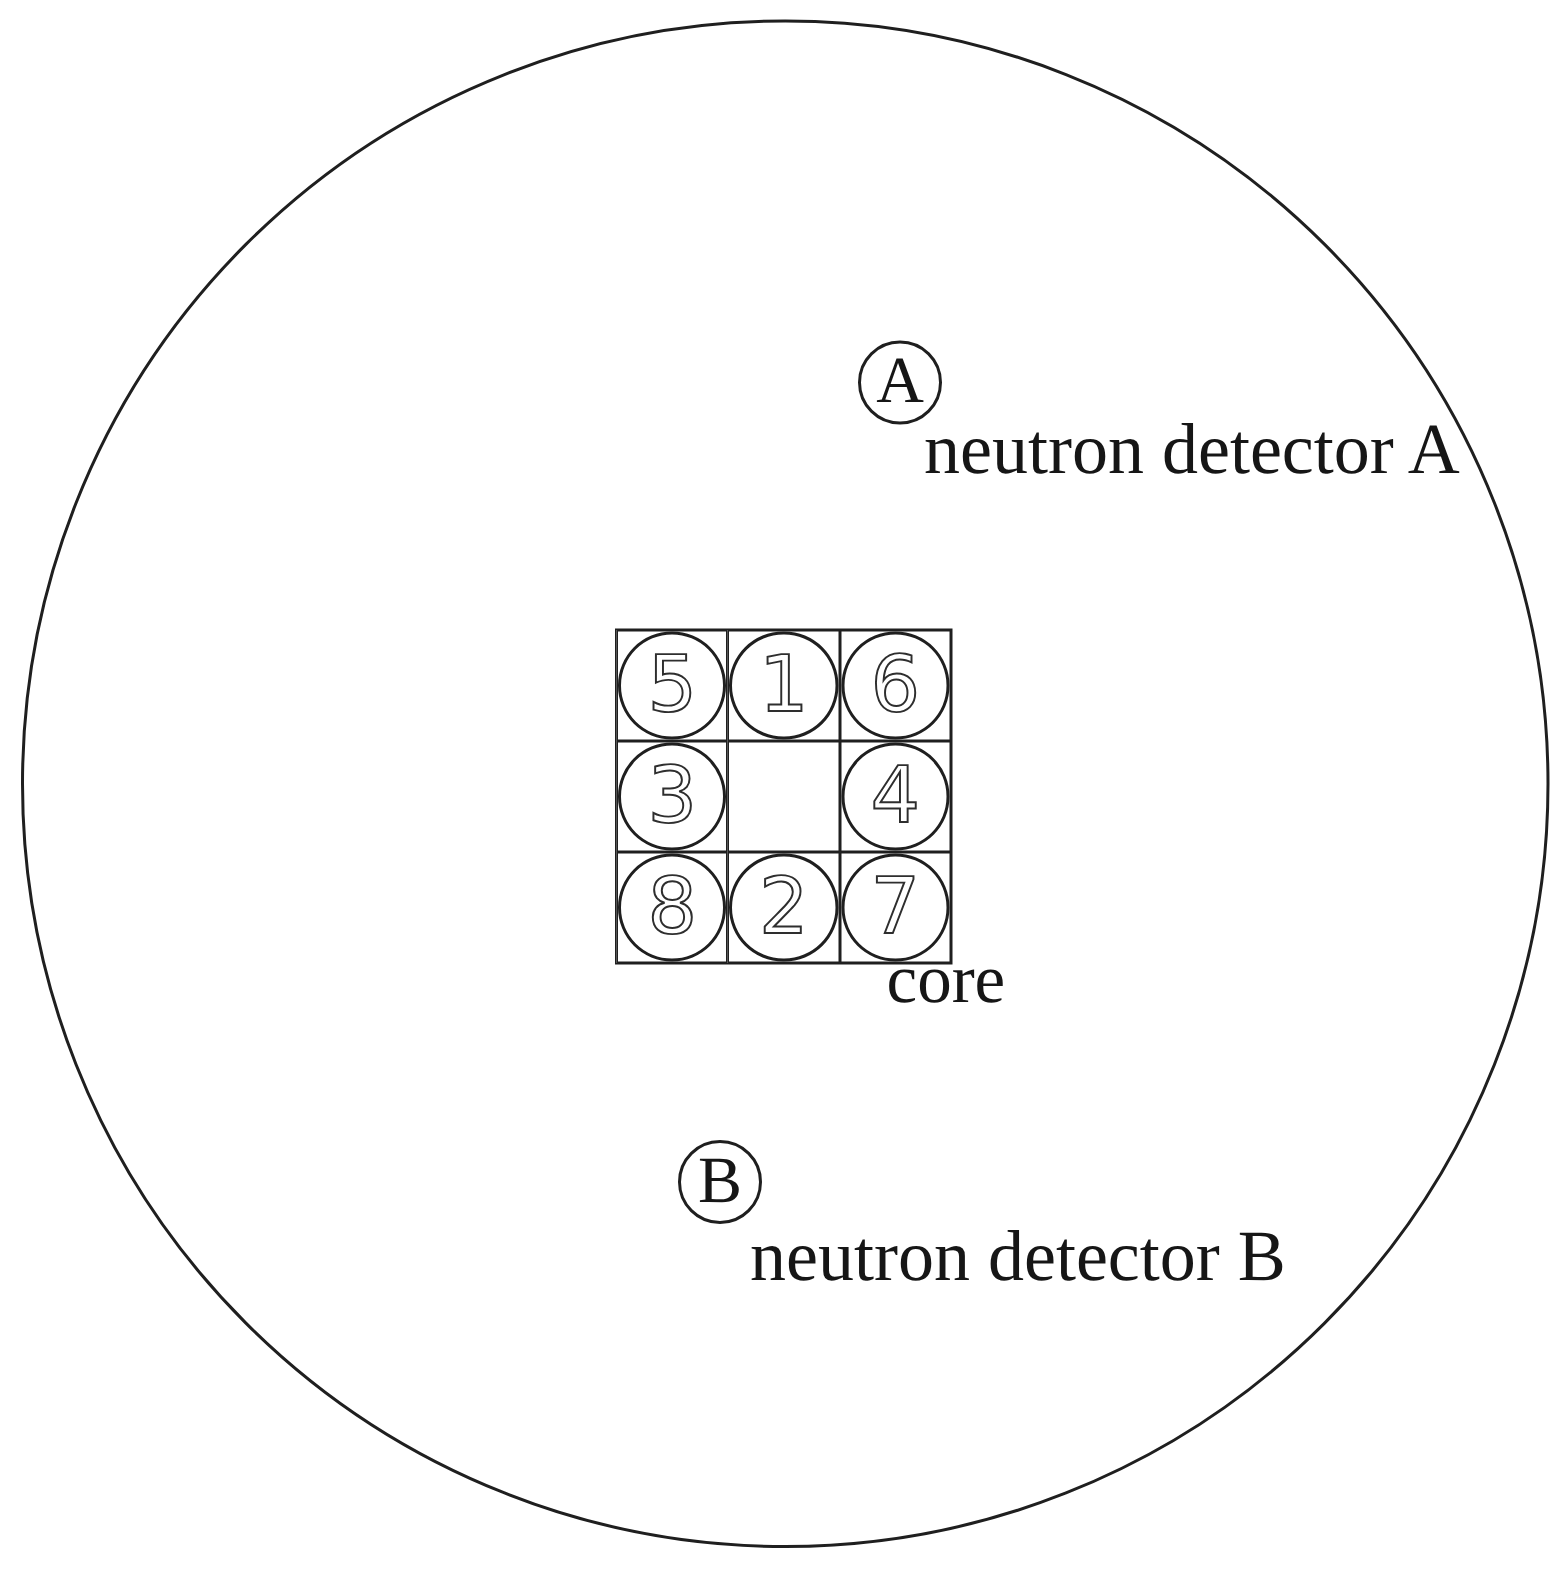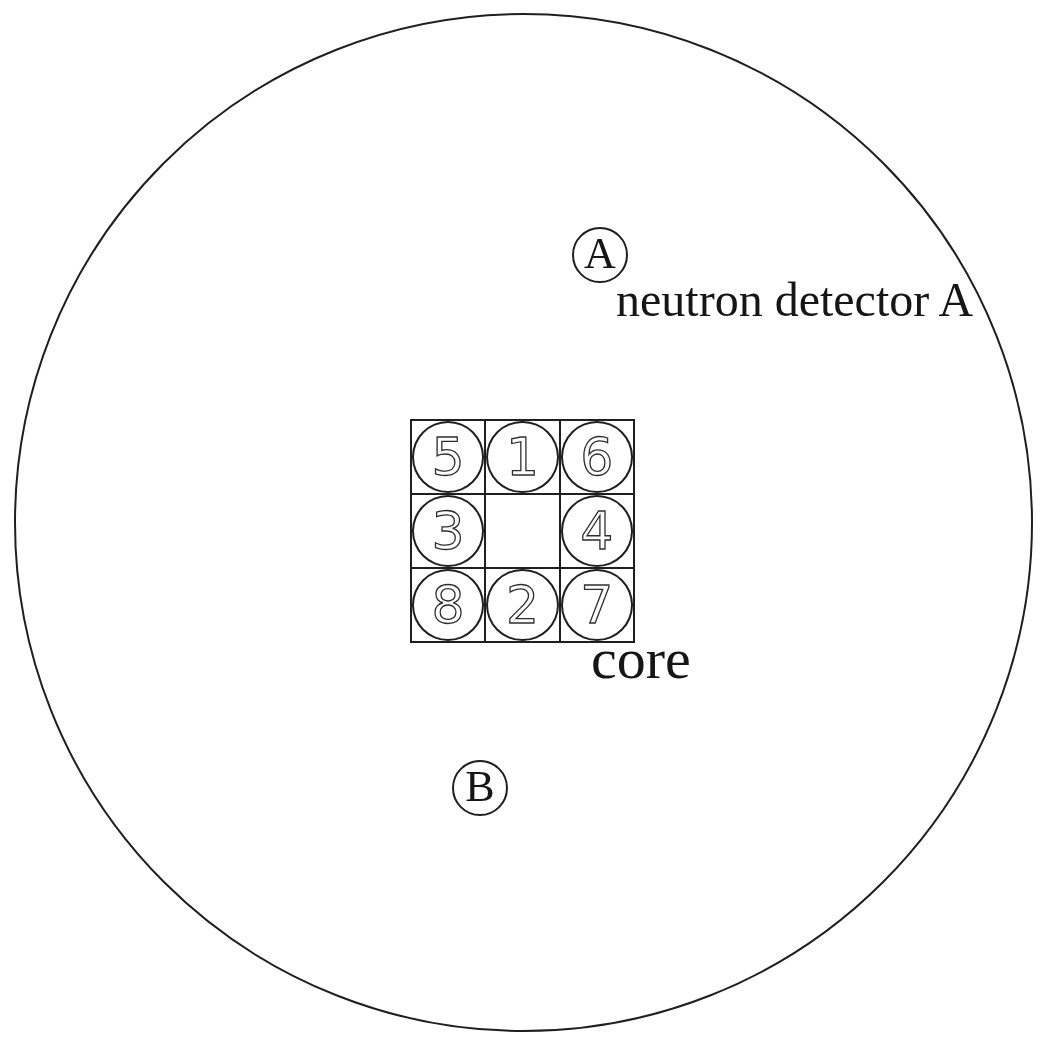--- a/index.html
+++ b/index.html
@@ -93,21 +93,21 @@
   .label {
     position: absolute;
     font-family: "Liberation Serif", serif;
     color: #161616;
     line-height: 1;
     white-space: nowrap;
     text-align: right;
   }
   .label-detector-a { left: 616px; top: 276px; font-size: 48px; }
   .label-detector-b { left: 500px; top: 814px; font-size: 48px; }
-  .label-core       { left: 591px; top: 630px; font-size: 58px; }
+  .label-core       { left: 591px; top: 630px; font-size: 46px; }
 </style>
 </head>
 <body>
 
 <div class="canvas">
 
   <div class="vessel"></div>
 
   <div class="core-grid">
     <div class="cell">
@@ -154,16 +154,17 @@
   </div>
 
   <div class="marker marker-a">
     <span class="marker-letter">A</span>
   </div>
   <div class="label label-detector-a">neutron detector A</div>
 
   <div class="marker marker-b">
     <span class="marker-letter">B</span>
   </div>
+  <div class="label label-detector-b">neutron detector B</div>
 
   <div class="label label-core">core</div>
 
 </div>
 
 </body></html>

